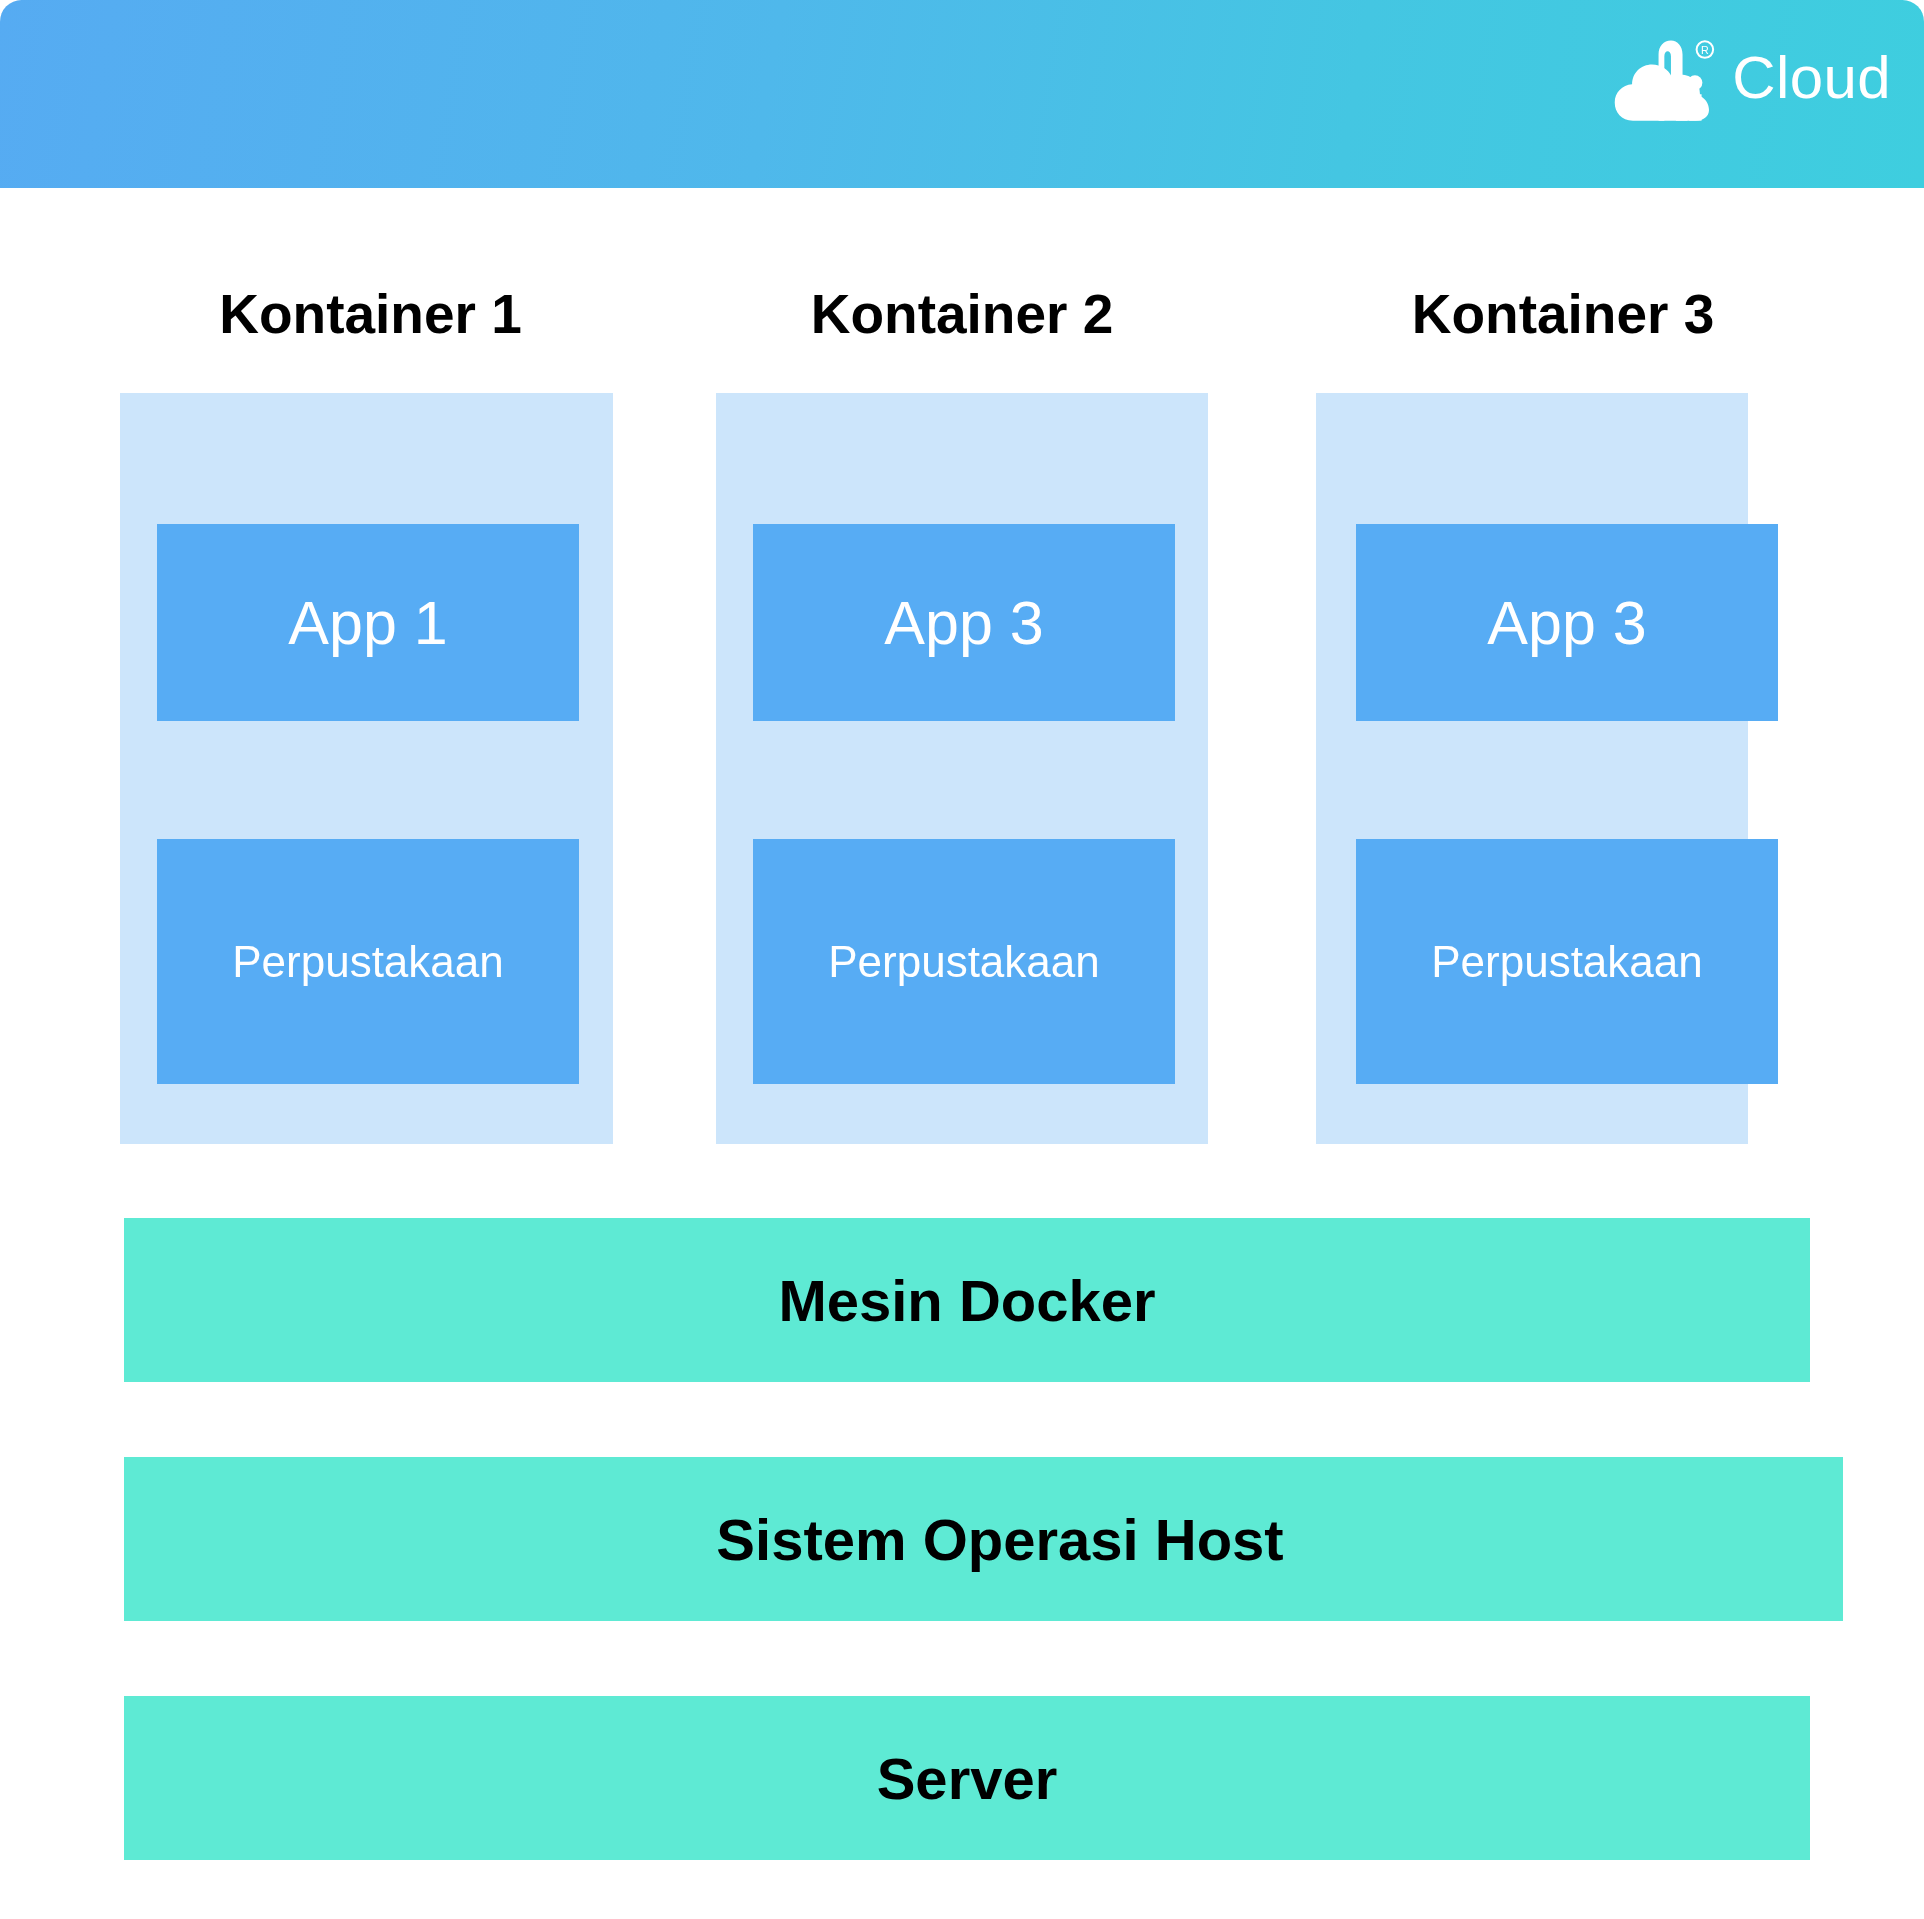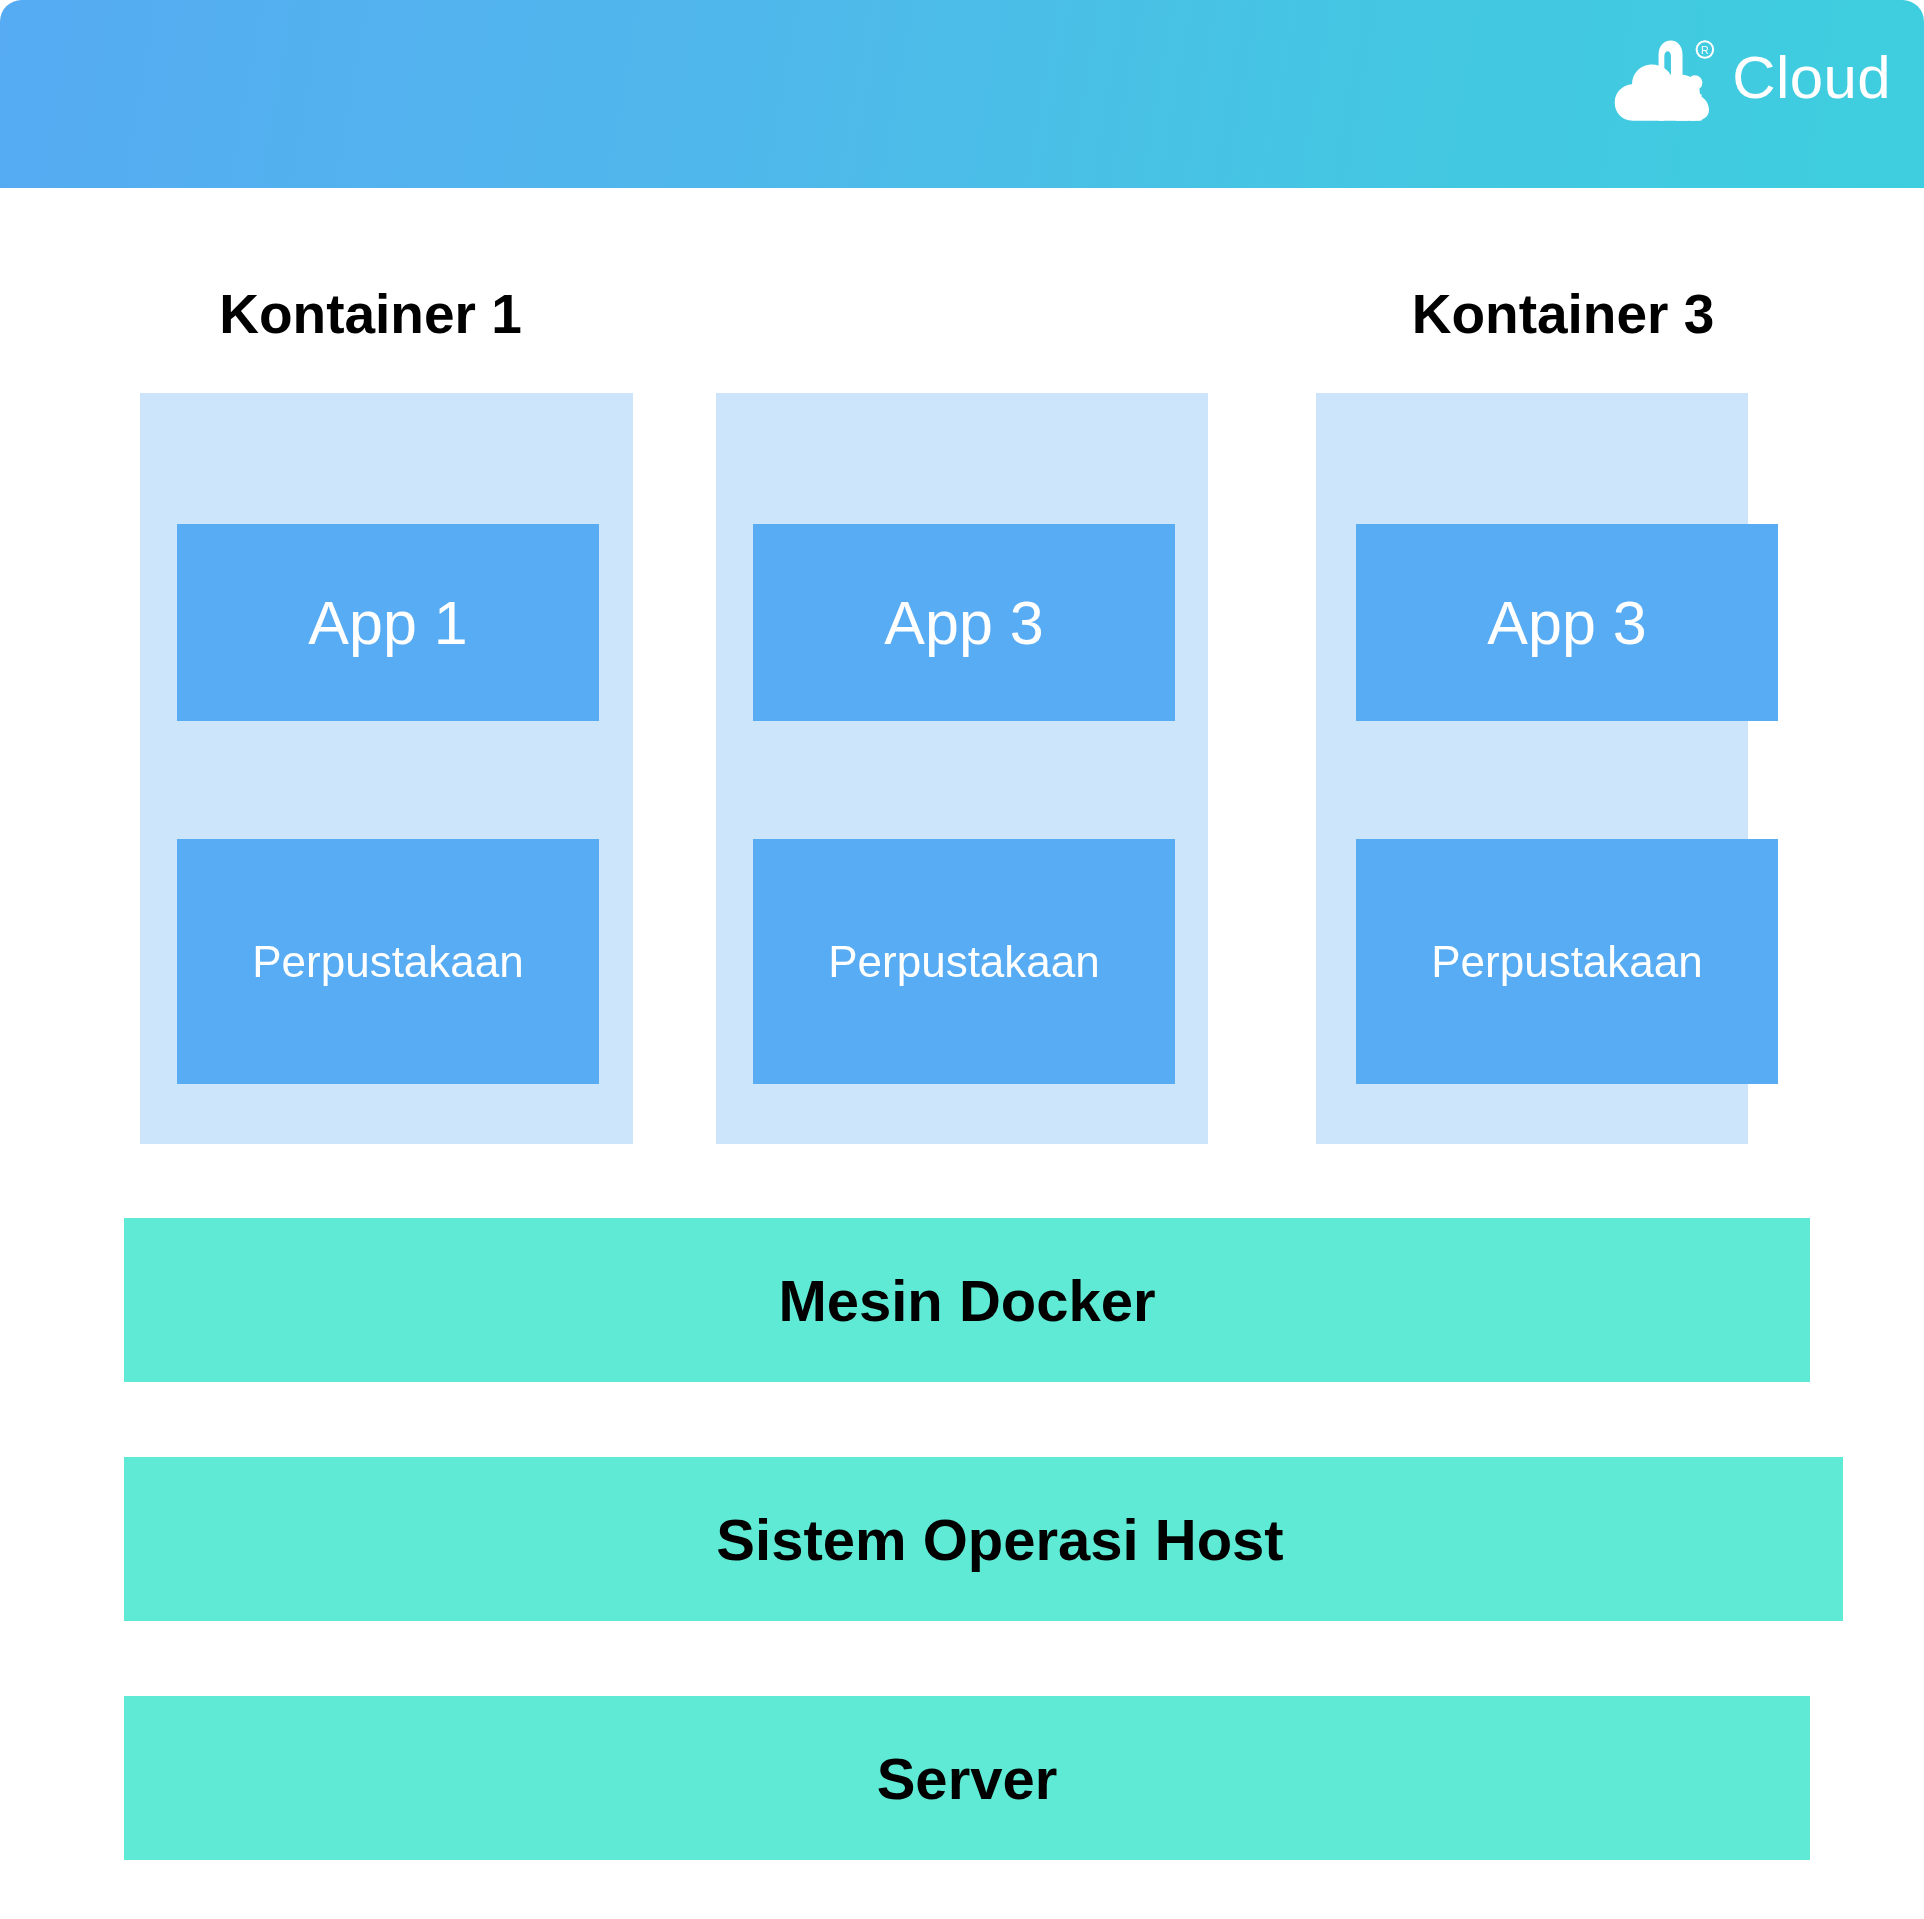--- a/index.html
+++ b/index.html
@@ -134,23 +134,24 @@
 
           <circle cx="111" cy="14" r="10" fill="none" stroke="#ffffff" stroke-width="2.4"></circle>
           <text x="111" y="19" font-family="Liberation Sans, sans-serif" font-size="13" fill="#ffffff" text-anchor="middle">R</text>
         </svg>
       </span>
       <span class="brand-text">Cloud</span>
     </div>
   </div>
 
   <div class="col-title" style="left:124px; width:493px;">Kontainer 1</div>
+  <div class="col-title" style="left:716px; width:492px;">Kontainer 2</div>
   <div class="col-title" style="left:1316px; width:494px;">Kontainer 3</div>
 
-  <div class="container-box" style="left:140px; width:493px;">
+  <div class="container-box" style="left:120px; width:493px;">
     <div class="inner-box app-box" style="left:37px; top:131px; width:422px; height:197px;">App 1</div>
     <div class="inner-box lib-box" style="left:37px; top:410px; width:422px; height:245px;">Perpustakaan</div>
   </div>
 
   <div class="container-box" style="left:716px; width:492px;">
     <div class="inner-box app-box" style="left:37px; top:131px; width:422px; height:197px;">App 3</div>
     <div class="inner-box lib-box" style="left:37px; top:410px; width:422px; height:245px;">Perpustakaan</div>
   </div>
 
   <div class="container-box" style="left:1316px; width:432px;">

